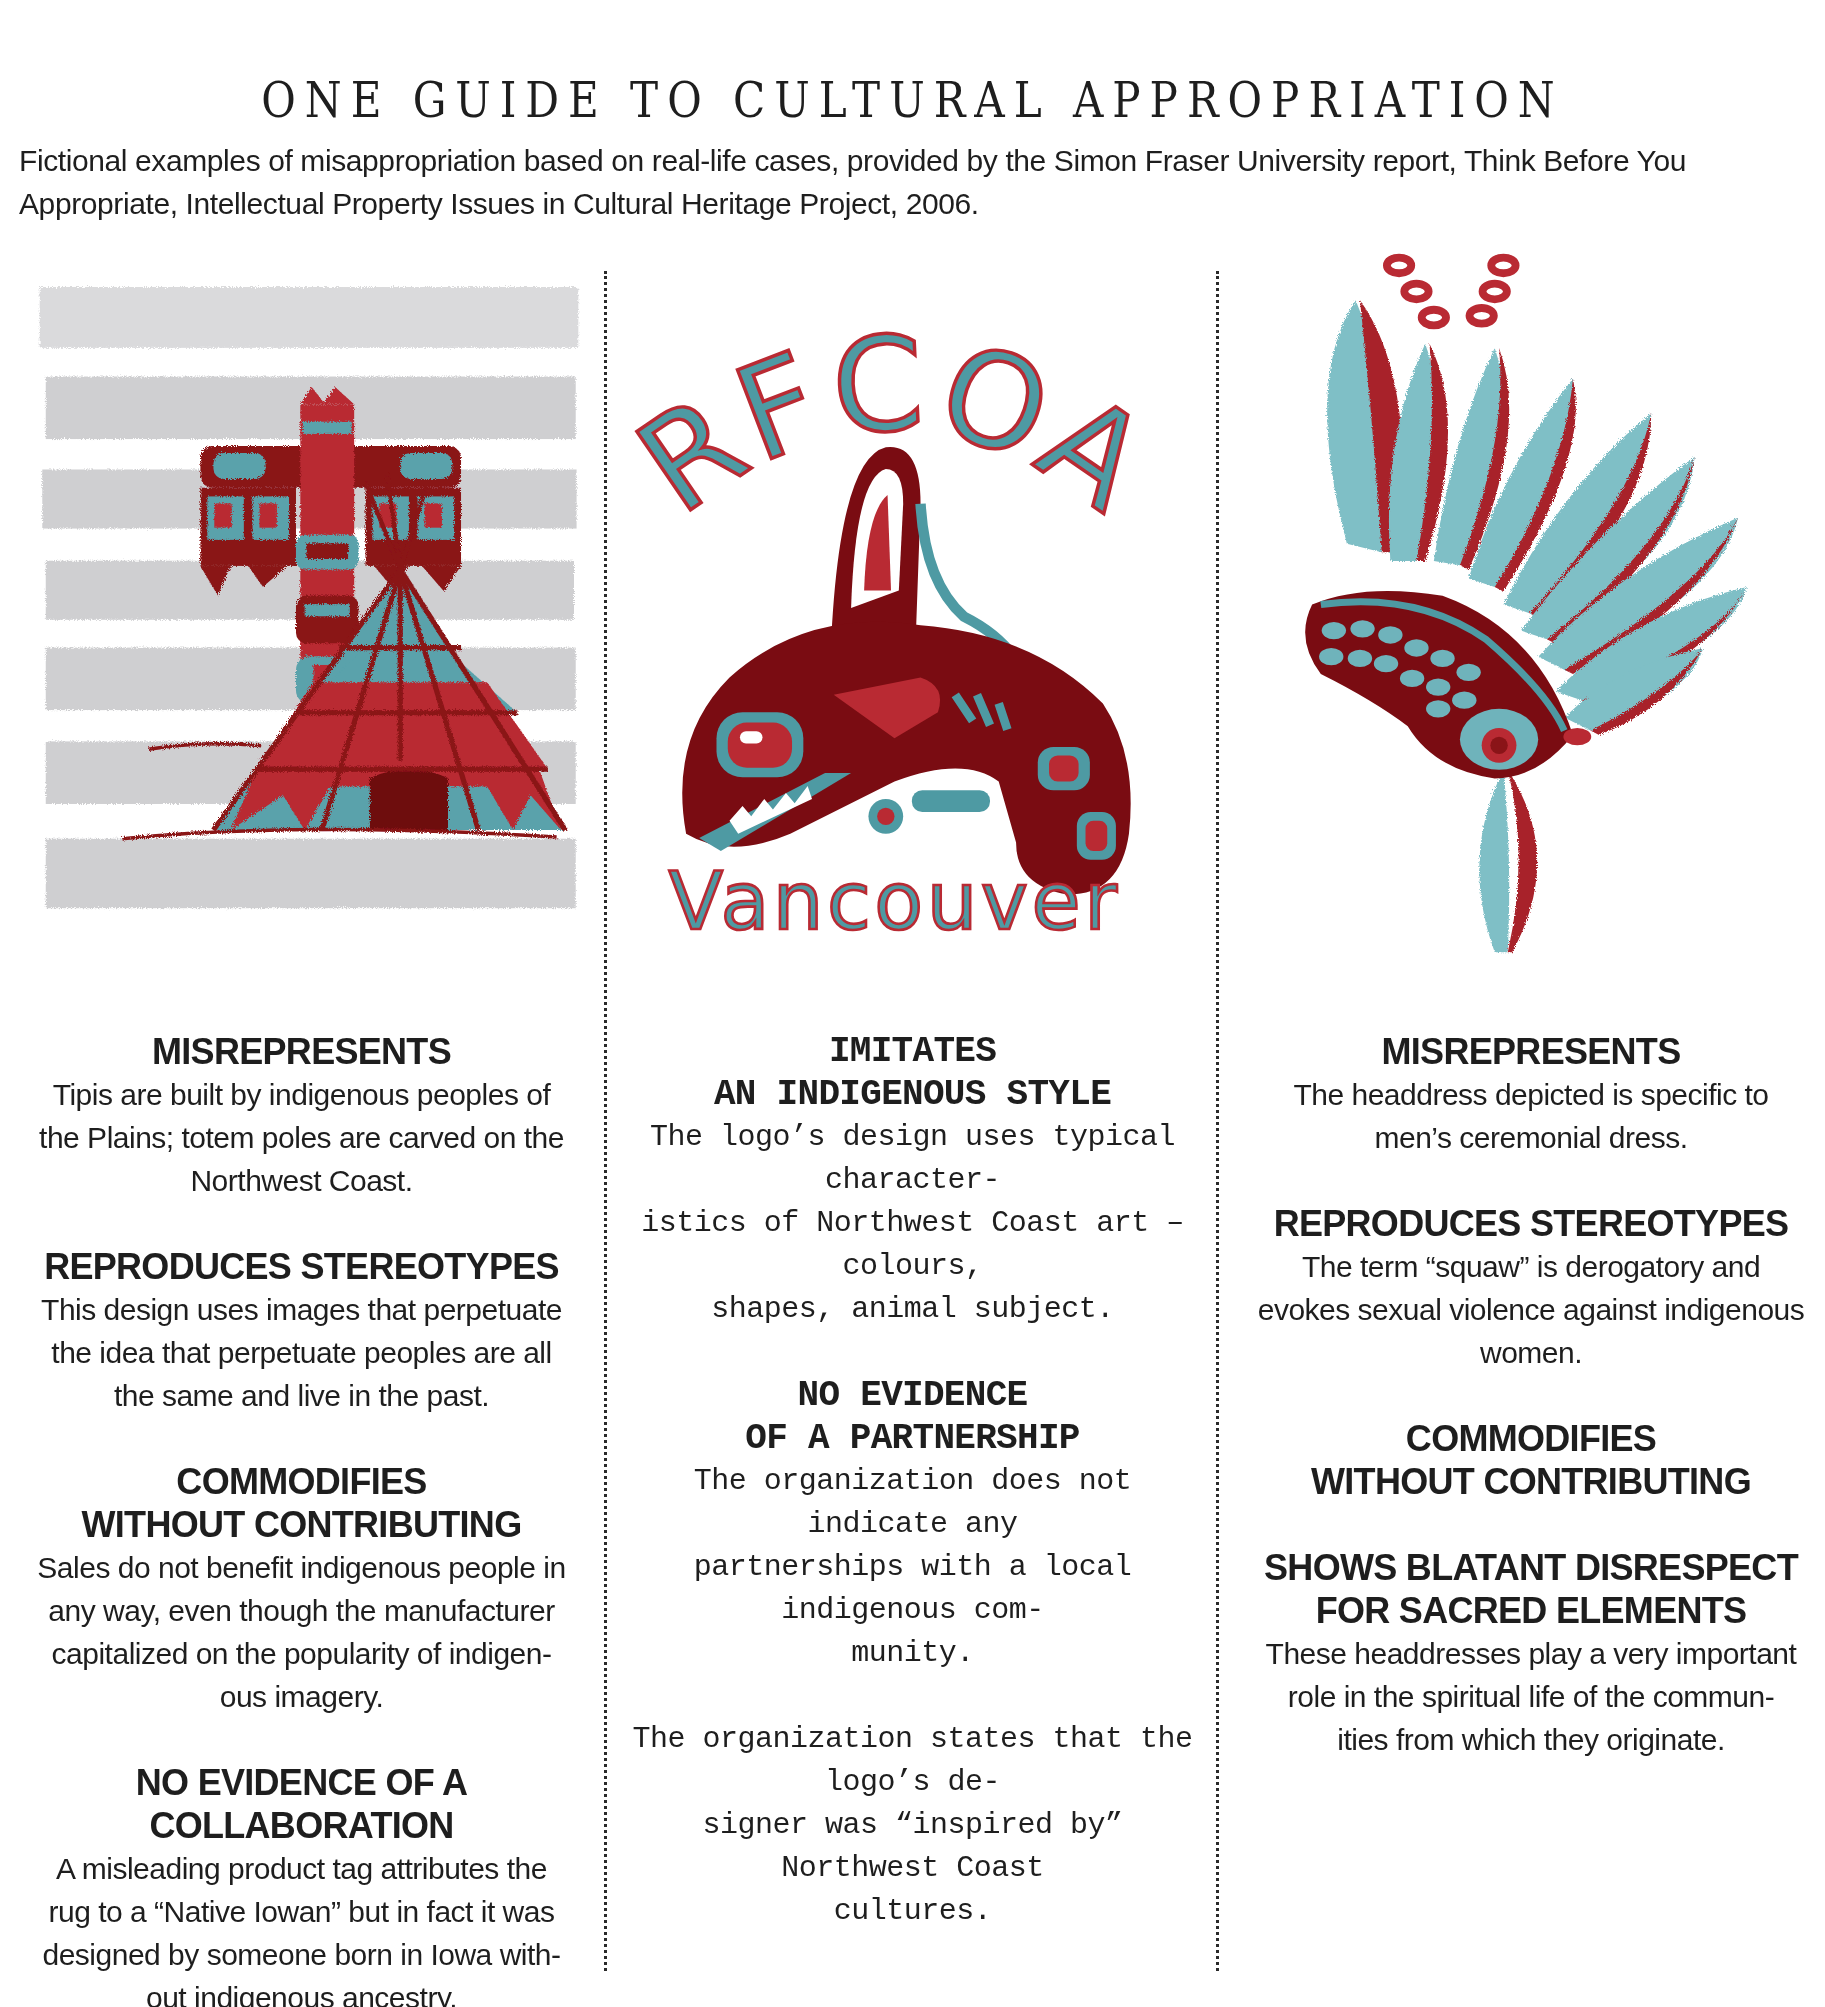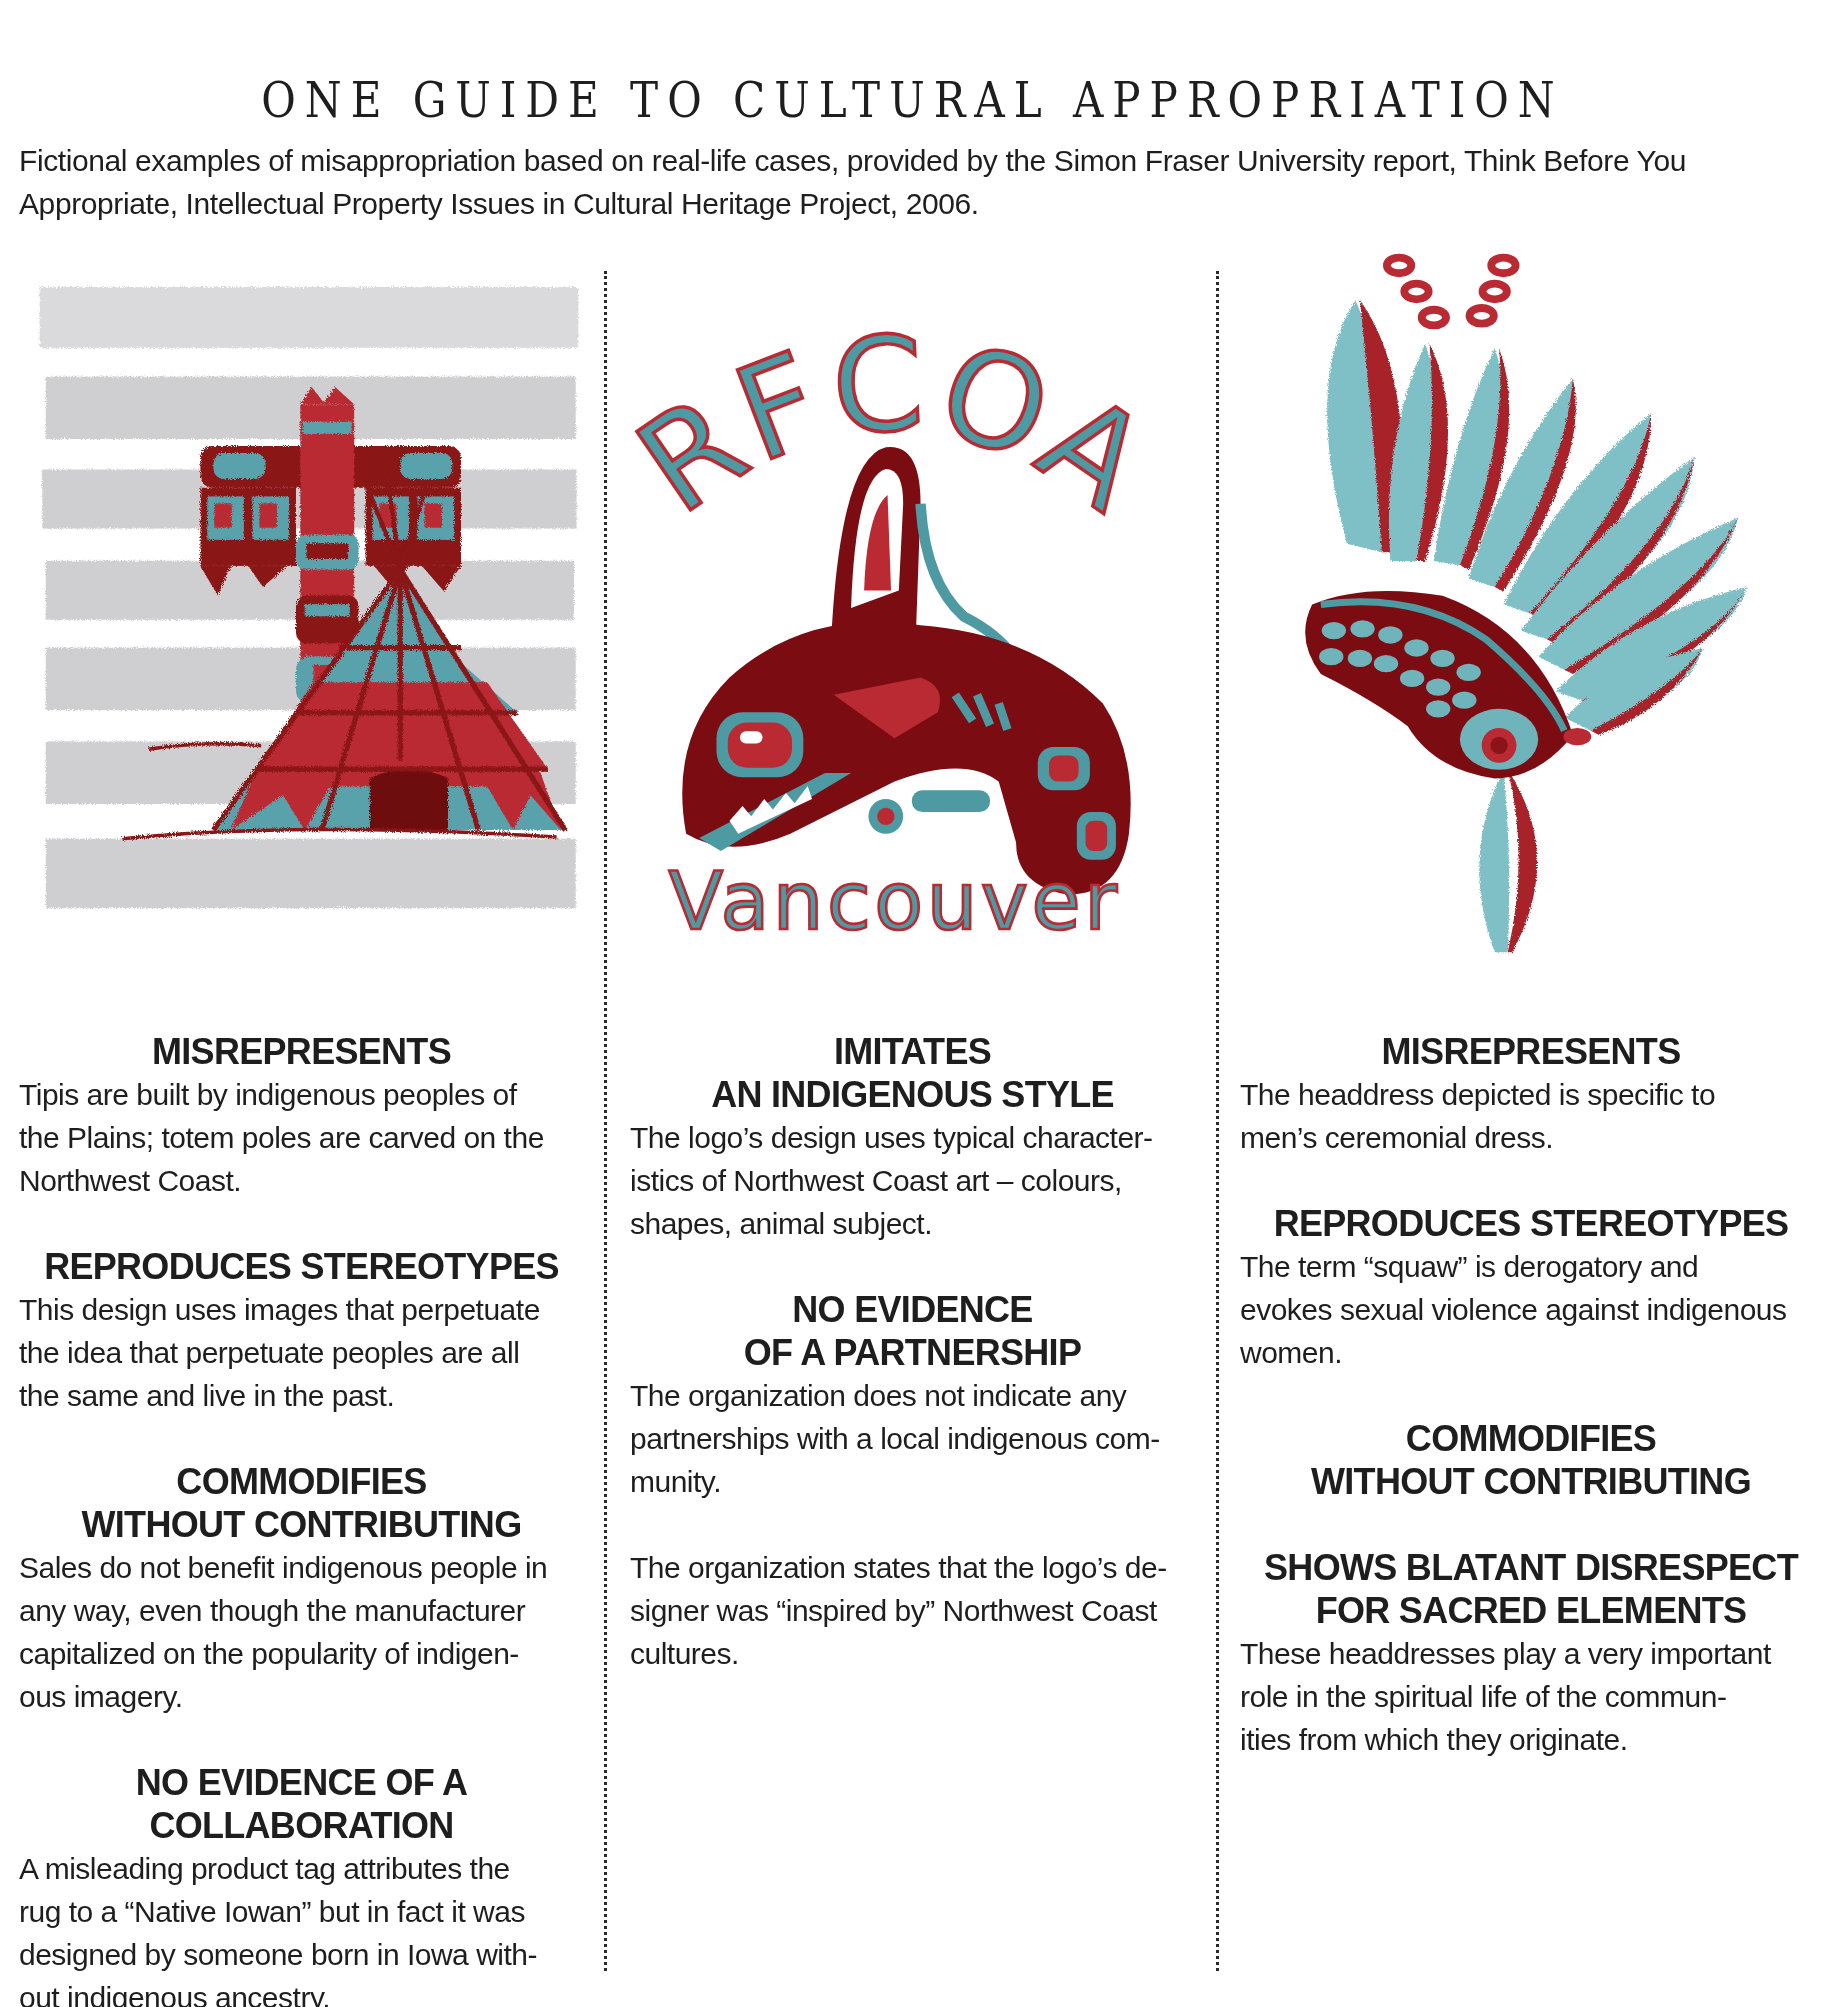--- a/index.html
+++ b/index.html
@@ -23,21 +23,21 @@
   .col-text {
     position:absolute; top:1030px; width:565px;
     font-family:"Liberation Sans", sans-serif; font-size:30px; line-height:43px;
     letter-spacing:-0.5px;
   }
   .section { margin-bottom:43px; }
   .section h3 {
     margin:0; text-align:center; font-size:36px; font-weight:bold; line-height:43px;
     white-space:pre-line; letter-spacing:-0.7px;
   }
-  .section p { margin:0; white-space:pre-line; }
+  .section p { margin:0; white-space:pre-line;text-align:center; }
 </style>
 </head>
 <body>
 
 <h1 class="title">ONE GUIDE TO CULTURAL APPROPRIATION</h1>
 <div class="subtitle">Fictional examples of misappropriation based on real-life cases, provided by the Simon Fraser University report, Think Before You Appropriate, Intellectual Property Issues in Cultural Heritage Project, 2006.</div>
 
 <div class="divider" style="left:604px;"></div>
 <div class="divider" style="left:1216px;"></div>
 
@@ -240,21 +240,21 @@
   </div>
   <div class="section">
     <h3>NO EVIDENCE OF A COLLABORATION</h3>
     <p>A misleading product tag attributes the
 rug to a “Native Iowan” but in fact it was
 designed by someone born in Iowa with-
 out indigenous ancestry.</p>
   </div>
 </div>
 
-<div class="col-text" style="left:630px;">
+<div class="col-text" style="left:630px;font-family:Liberation Mono, monospace;">
   <div class="section">
     <h3>IMITATES
 AN INDIGENOUS STYLE</h3>
     <p>The logo’s design uses typical character-
 istics of Northwest Coast art – colours,
 shapes, animal subject.</p>
   </div>
   <div class="section">
     <h3>NO EVIDENCE
 OF A PARTNERSHIP</h3>

